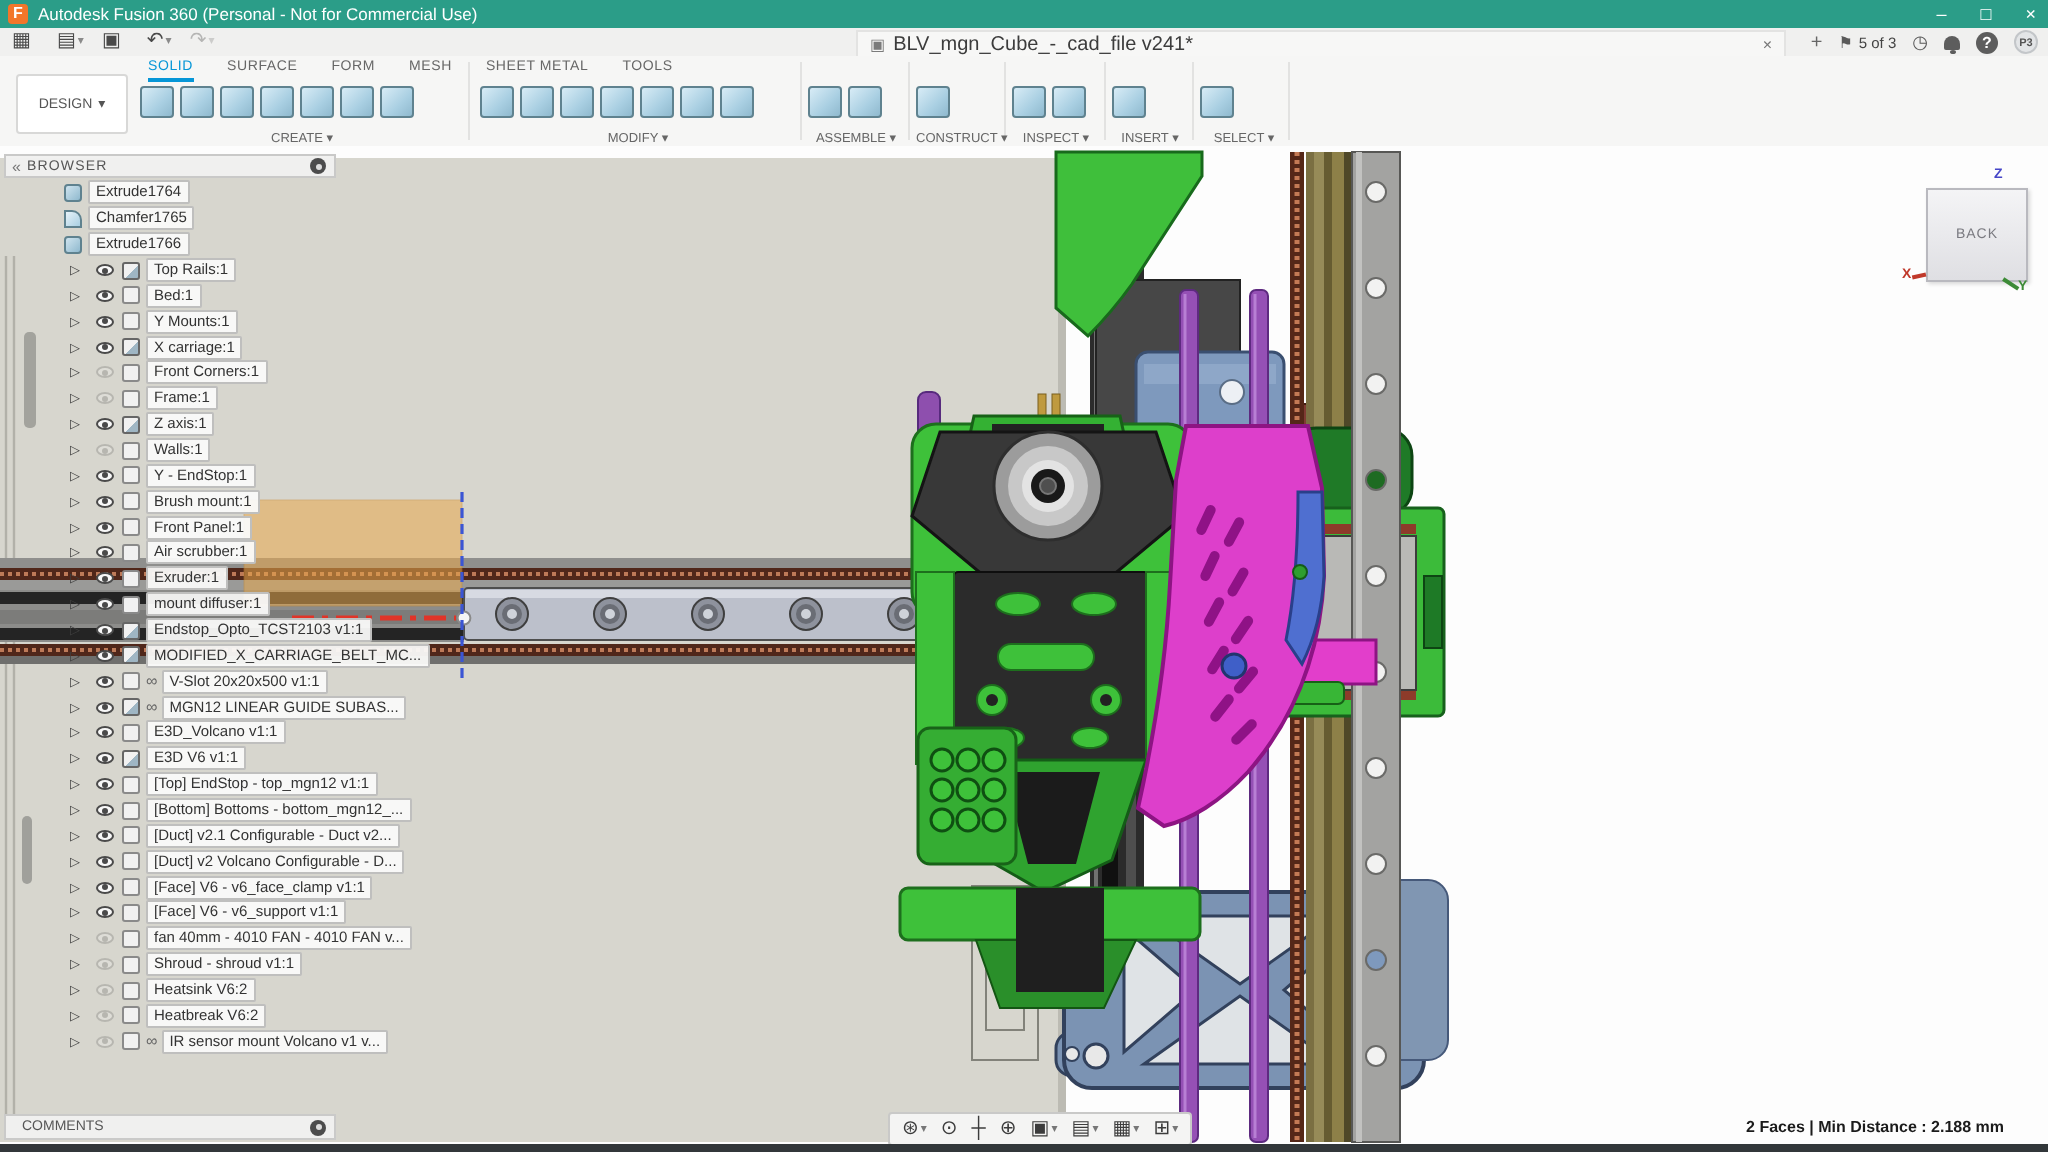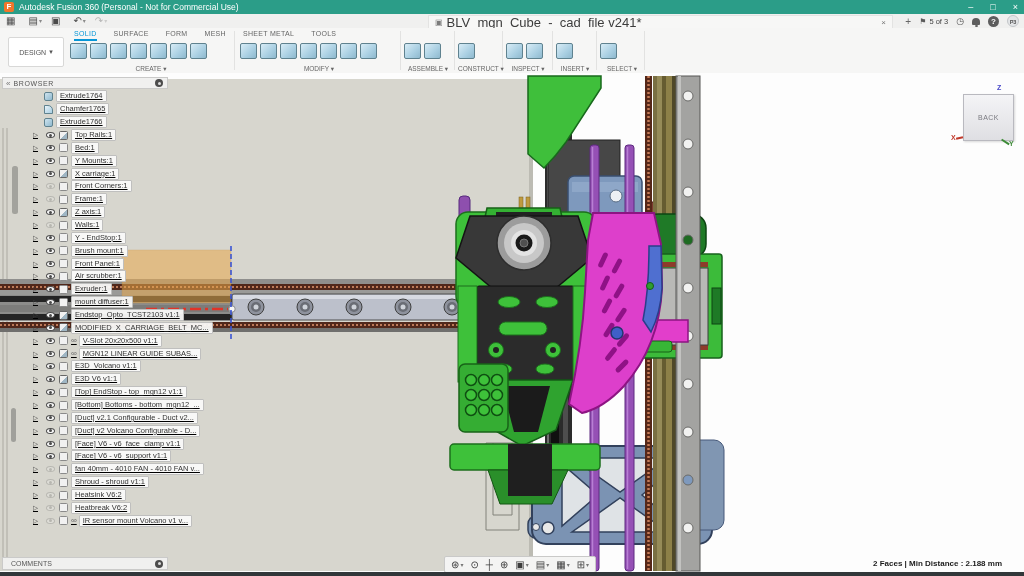--- a/index.html
+++ b/index.html
@@ -18,21 +18,21 @@
   .qtoolbar{position:absolute;left:0;top:14px;width:1024px;height:14px;background:#f0f0ef;border-bottom:1px solid #dddddc;}
   .qt-left{position:absolute;left:6px;top:0;height:14px;display:flex;align-items:center;gap:9px;}
   .qicon{font-size:10px;color:#4a4a4a;display:flex;align-items:center;line-height:1;}
   .qicon .glyph{font-size:10px;}
   .qicon .ddg{font-size:6px;color:#8a8a8a;margin-left:1px;visibility:hidden;}
   .qicon.dd .ddg{visibility:visible;}
   .qicon.dim{opacity:.35;}
   .doctab{position:absolute;left:428px;top:1px;width:465px;height:13px;background:#f7f7f6;
           border:1px solid #e3e3e2;border-bottom:none;display:flex;align-items:center;box-sizing:border-box;}
   .doctab .dicon{color:#7b7b7b;font-size:8px;margin:0 4px 0 6px;}
-  .doctab .dname{font-size:13px;color:#3c3c3c;white-space:nowrap;}
+  .doctab .dname{font-size:10px;color:#3c3c3c;white-space:nowrap;}
   .doctab .dclose{margin-left:auto;margin-right:6px;color:#777;font-size:8px;}
   .qt-right{position:absolute;right:5px;top:0;height:14px;display:flex;align-items:center;gap:8px;}
   .newtab{color:#666;font-size:10px;}
   .jobs{display:flex;align-items:center;gap:3px;font-size:7.5px;color:#444;}
   .jobs .glyph{color:#5a5a5a;font-size:8px;}
   .clockg{color:#5a5a5a;font-size:9px;}
   .bell{width:8px;height:7px;border-radius:4px 4px 1px 1px;background:#5d5d5d;position:relative;}
   .bell::after{content:"";position:absolute;left:2.5px;bottom:-2px;width:3px;height:2px;border-radius:50%;background:#5d5d5d;}
   .help{width:11px;height:11px;border-radius:50%;background:#5d5d5d;color:#fff;font-size:8px;
         text-align:center;line-height:11px;font-weight:bold;}
@@ -65,22 +65,22 @@
   .axis-line-y{position:absolute;left:1001px;top:141px;width:9px;height:1.5px;background:#3d8b37;transform:rotate(33deg);}
   .axis-line-x{position:absolute;left:956px;top:137px;width:7px;height:1.5px;background:#c0392b;transform:rotate(-12deg);}
 
   
   .bheader{position:absolute;left:2px;top:77px;width:166px;height:12px;background:rgba(241,241,240,.97);
            border:1px solid #c9c9c8;box-sizing:border-box;display:flex;align-items:center;font-size:7px;color:#555;}
   .bheader .coll{color:#777;font-size:8px;margin:0 4px 0 3px;letter-spacing:-1px;}
   .bheader .btitle{letter-spacing:.6px;}
   .gearc{margin-left:auto;margin-right:4px;width:8px;height:8px;border-radius:50%;background:#4c4c4c;position:relative;}
   .gearc::after{content:"";position:absolute;left:2.5px;top:2.5px;width:3px;height:3px;border-radius:50%;background:#ddd;}
-  .brows{position:absolute;left:14px;top:90px;width:200px;text-decoration:underline;}
-  .brow{height:12.86px;display:flex;align-items:center;padding-left:19px;}
+  .brows{position:absolute;left:2px;top:90px;width:200px;}
+  .brow{height:12.86px;display:flex;align-items:center;padding-left:33px;}
   .brow .tri{width:13px;font-size:6.5px;color:#3f3f3f;flex:none;}
   .brow .eye{width:13px;flex:none;position:relative;}
   .brow .eye::before{content:"";display:block;width:9px;height:6px;border:1px solid #4a4a4a;border-radius:50%;box-sizing:border-box;background:#f8f8f8;}
   .brow .eye::after{content:"";position:absolute;left:3px;top:1.5px;width:3px;height:3px;border-radius:50%;background:#4a4a4a;}
   .brow.dim .eye{opacity:.22;}
   .brow .cicon{width:9px;height:9px;border:1px solid #8a8a8a;background:#f1f1f1;border-radius:1.5px;box-sizing:border-box;flex:none;margin-right:3px;}
   .brow[data-icon="component-linked"] .cicon{border-color:#666;background:linear-gradient(135deg,#f1f1f1 55%,#9fb6c4 55%);}
   .brow[data-icon="extrude"] .cicon{background:linear-gradient(135deg,#cfe4ef,#8fb9ce);border-color:#5f828f;border-radius:2px;}
   .brow[data-icon="chamfer"] .cicon{background:linear-gradient(135deg,#e8f3f9,#a9cfe2);border-color:#5f828f;border-radius:0 5px 0 0;}
   .brow .chainicon{display:none;color:#666;font-size:8px;margin-right:2px;line-height:1;}

